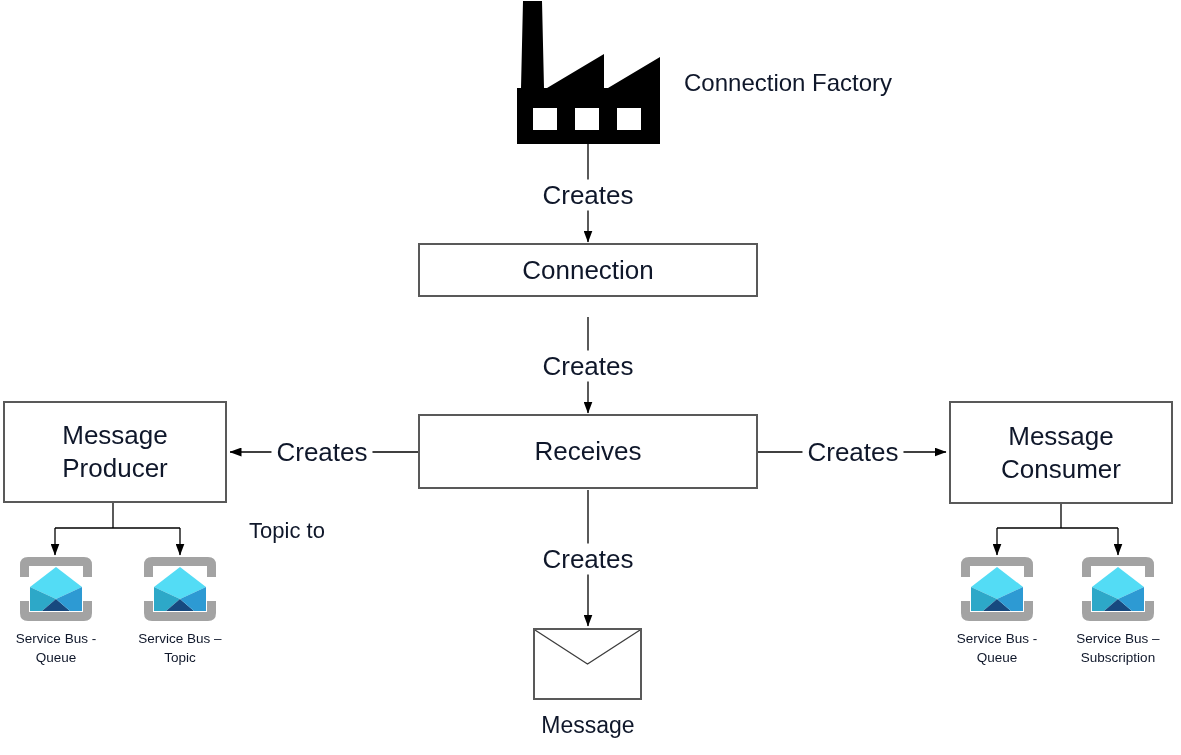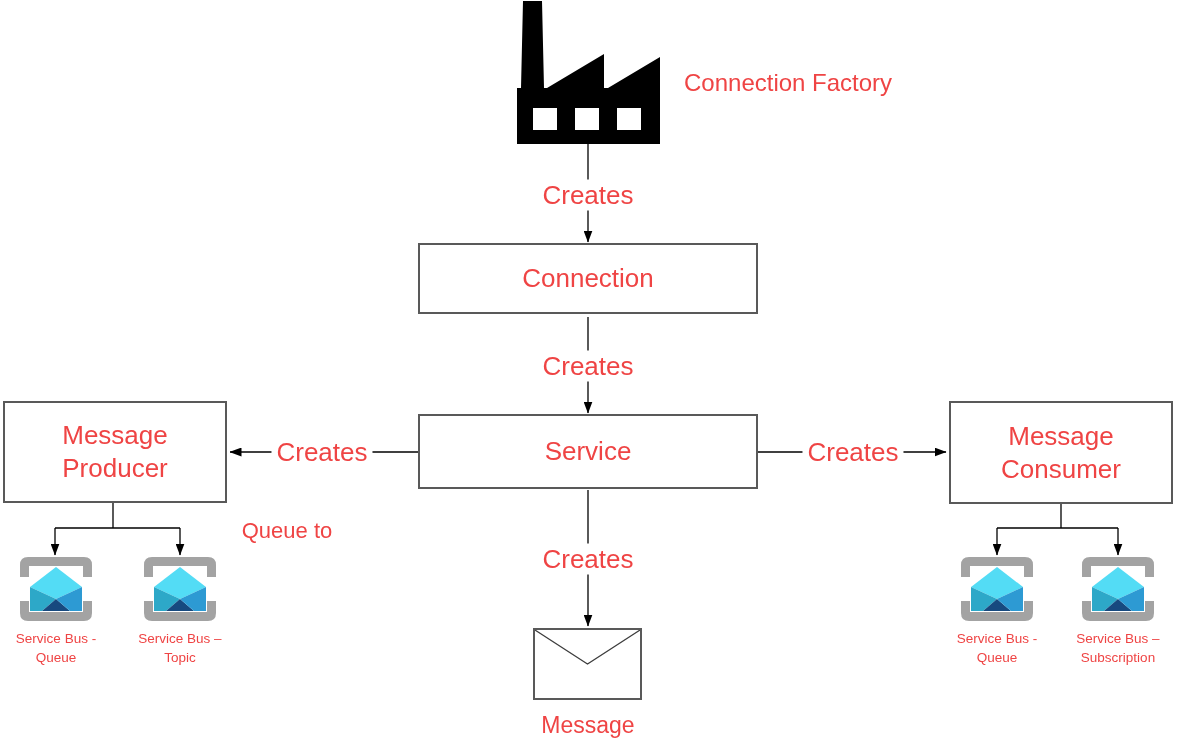--- a/index.html
+++ b/index.html
@@ -1,21 +1,21 @@
 <!DOCTYPE html>
 <html><head>
 <meta charset="utf-8">
 <style>
   html,body{margin:0;padding:0;background:#ffffff;}
   .canvas{
     position:relative;
     width:1181px;height:755px;
     background:#ffffff;
     font-family:"Liberation Sans","DejaVu Sans",sans-serif;
-    color:#ef4444;
+    color:#0f172a;
     overflow:hidden;
   }
   .abs{position:absolute;}
   svg.connectors{position:absolute;left:0;top:0;}
   .node-box{
     position:absolute;
     box-sizing:border-box;
     background:#ffffff;
     border:2px solid #595959;
     display:flex;align-items:center;justify-content:center;
@@ -107,45 +107,45 @@
 
   <svg class="abs" style="left:517px;top:0;" width="144" height="144" viewBox="0 0 144 144">
     <path fill="#000000" d="M0,144 L0,88 L4,88 L6,1 L25,1 L27,88 L30,88 L87,54 L87,88 L91,88 L143,57 L143,144 Z"></path>
     <rect fill="#ffffff" x="16" y="108" width="24" height="22"></rect>
     <rect fill="#ffffff" x="58" y="108" width="24" height="22"></rect>
     <rect fill="#ffffff" x="100" y="108" width="24" height="22"></rect>
   </svg>
 
   <div class="factory-label" style="left:684px;top:69px;">Connection Factory</div>
 
-  <div class="node-box" style="left:418px;top:243px;width:340px;height:71px;">
+  <div class="node-box" style="left:418px;top:243px;width:340px;height:54px;">
     <span>Connection</span>
   </div>
 
   <div class="node-box" style="left:418px;top:414px;width:340px;height:75px;">
-    <span>Service</span>
+    <span>Receives</span>
   </div>
 
   <div class="node-box" style="left:3px;top:401px;width:224px;height:102px;">
     <span>Message
 Producer</span>
   </div>
 
   <div class="node-box" style="left:949px;top:401px;width:224px;height:103px;">
     <span>Message
 Consumer</span>
   </div>
 
   <div class="edge-label" style="left:588px;top:195px;">Creates</div>
   <div class="edge-label" style="left:588px;top:366px;">Creates</div>
   <div class="edge-label" style="left:322px;top:452px;">Creates</div>
   <div class="edge-label" style="left:853px;top:452px;">Creates</div>
   <div class="edge-label" style="left:588px;top:559px;">Creates</div>
 
-  <div class="free-label" style="left:287px;top:531px;">Queue to</div>
+  <div class="free-label" style="left:287px;top:531px;">Topic to</div>
 
   <svg class="abs" style="left:20px;top:556px;" width="72" height="66">
       <use href="#sb-icon"></use>
     </svg>
   <svg class="abs" style="left:144px;top:556px;" width="72" height="66">
       <use href="#sb-icon"></use>
     </svg>
   <svg class="abs" style="left:961px;top:556px;" width="72" height="66">
       <use href="#sb-icon"></use>
     </svg>

